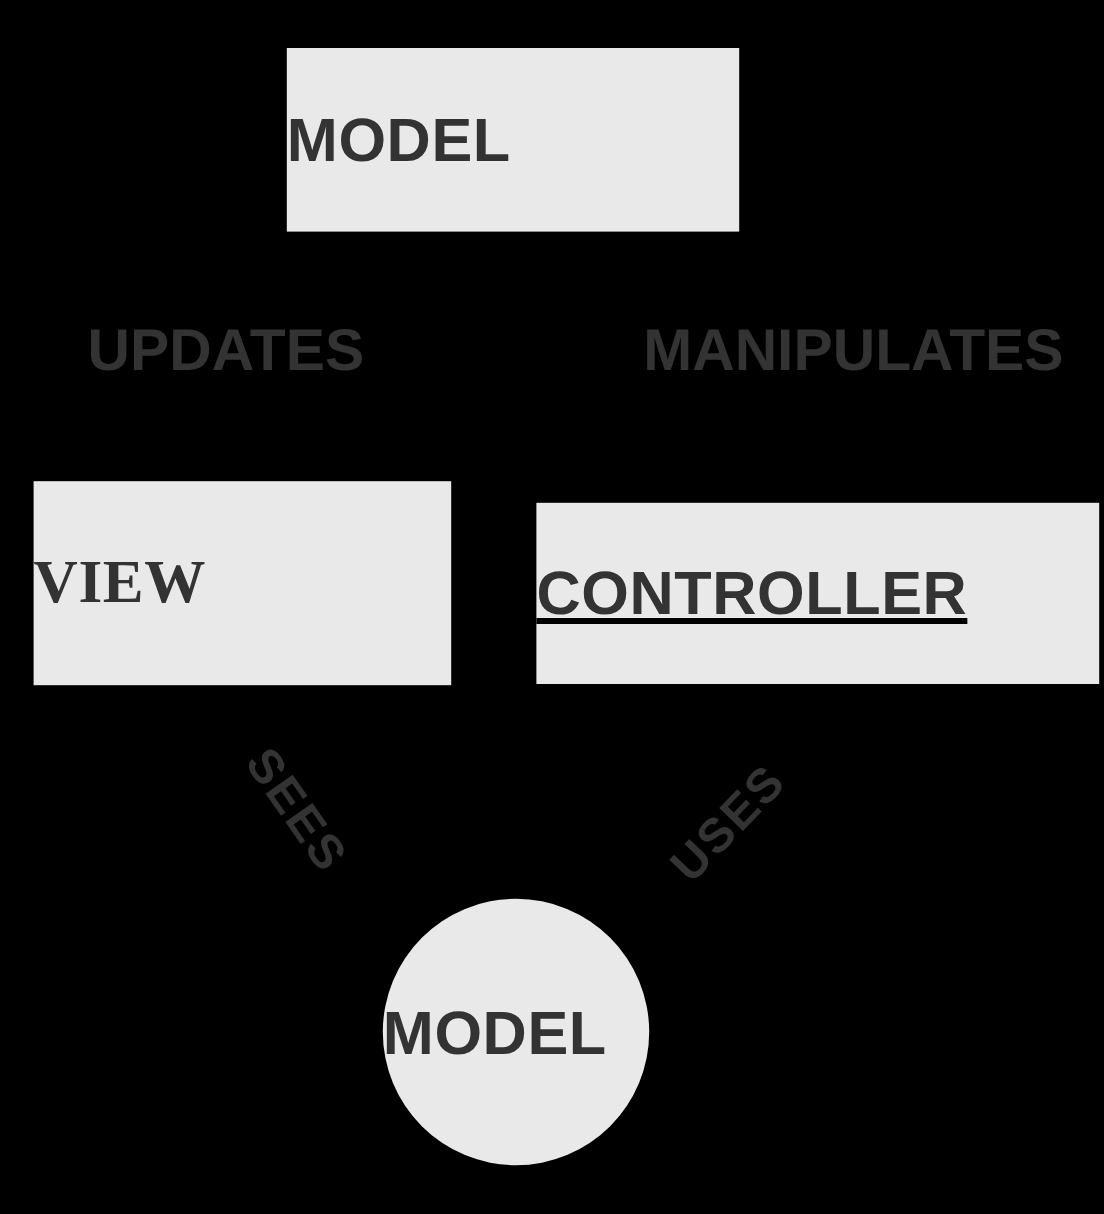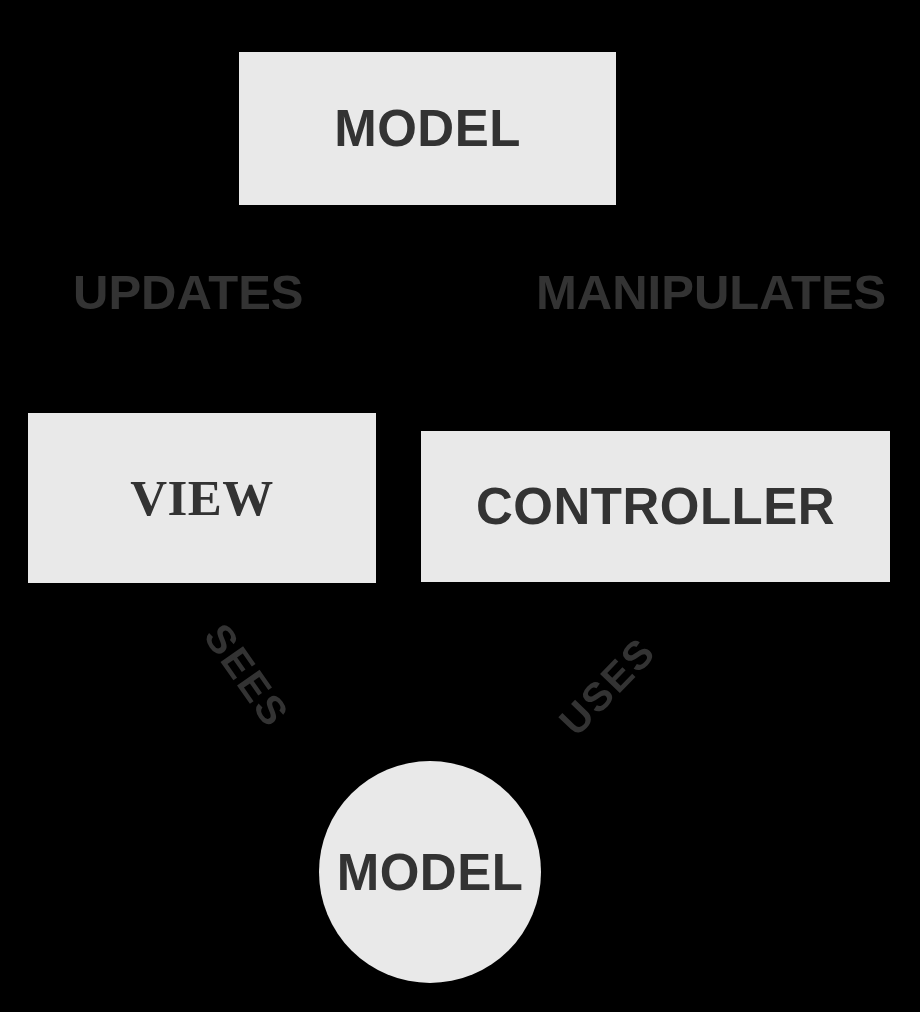--- a/index.html
+++ b/index.html
@@ -13,33 +13,32 @@
     height: 1012px;
     background: var(--background, #000000);
     font-family: "Liberation Sans", sans-serif;
     overflow: hidden;
   }
   .node {
     position: absolute;
     background: var(--node_fill, #e9e9e9);
     display: flex;
     align-items: center;
-    justify-content: center;
-    margin-top: 12px;
+    justify-content: flex-start;
   }
   .node-label {
     font-weight: bold;
     font-size: 51px;
     color: var(--text, #333333);
     letter-spacing: 0.5px;
     white-space: nowrap;
   }
   .node-model      { left: 239px; top: 40px;  width: 377px; height: 153px; }
   .node-view       { left: 28px;  top: 401px; width: 348px; height: 170px; font-family: Liberation Serif, serif; }
-  .node-controller { left: 421px; top: 419px; width: 469px; height: 151px; }
+  .node-controller { left: 447px; top: 419px; width: 469px; height: 151px; text-decoration: underline; }
   .node-user {
     left: 319px; top: 749px; width: 222px; height: 222px;
     border-radius: 50%;
   }
   .edge-label {
     position: absolute;
     font-weight: bold;
     font-size: 49px;
     color: var(--text, #333333);
     height: 44px;

